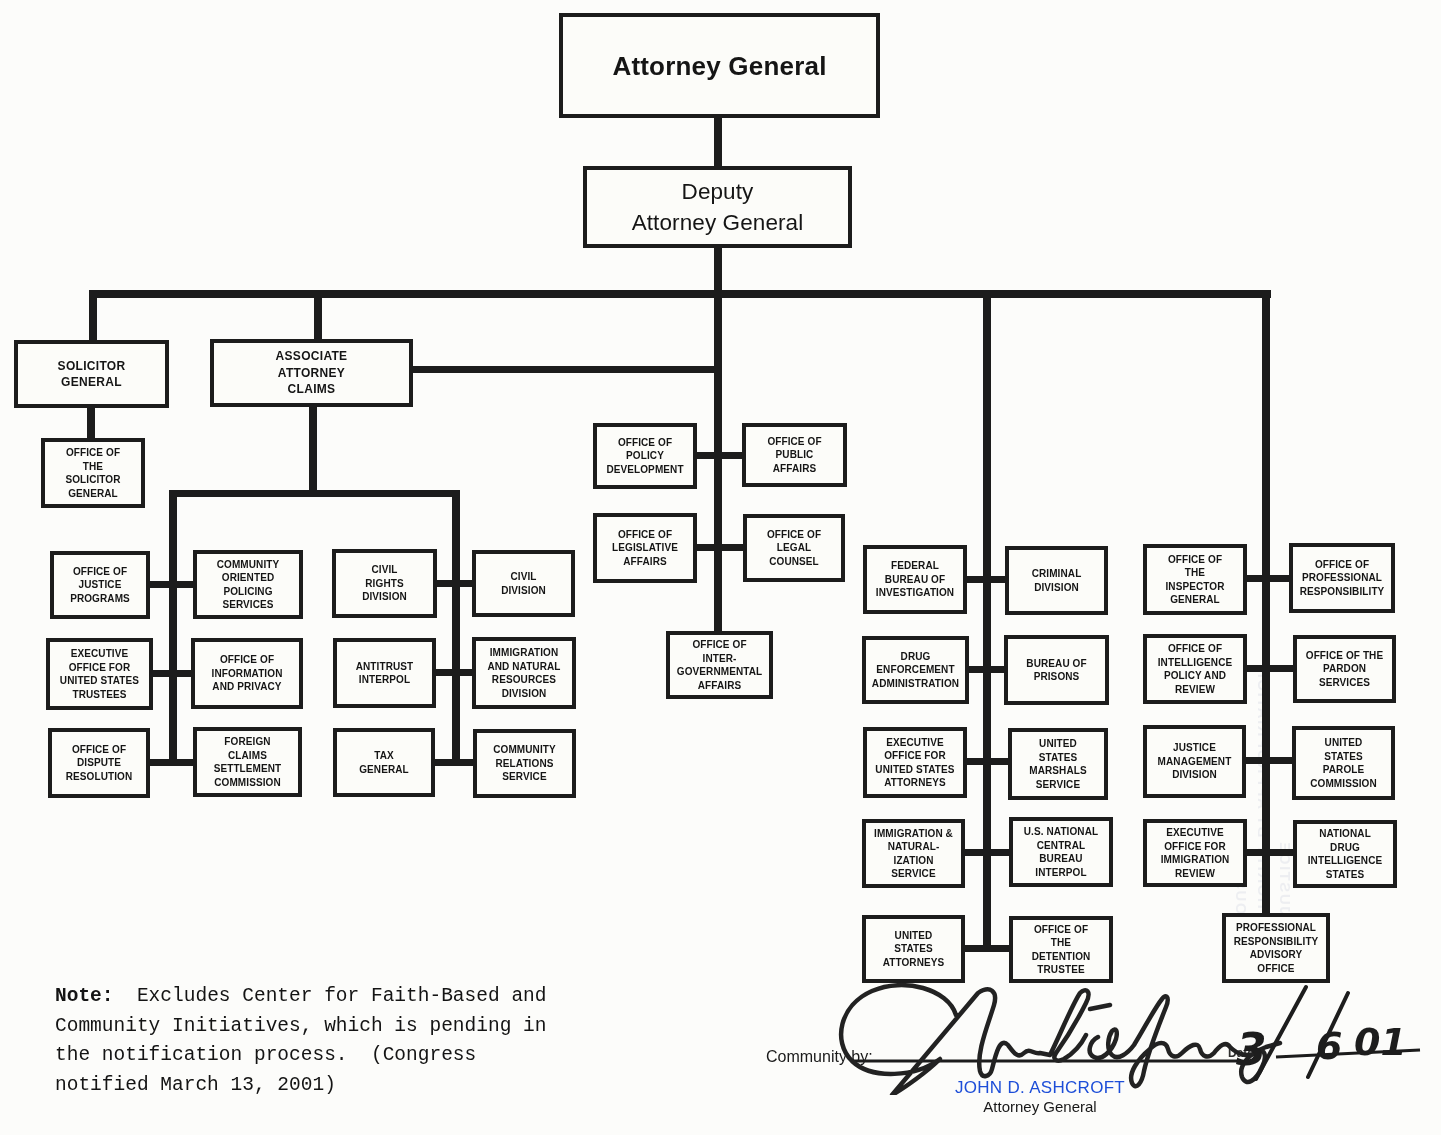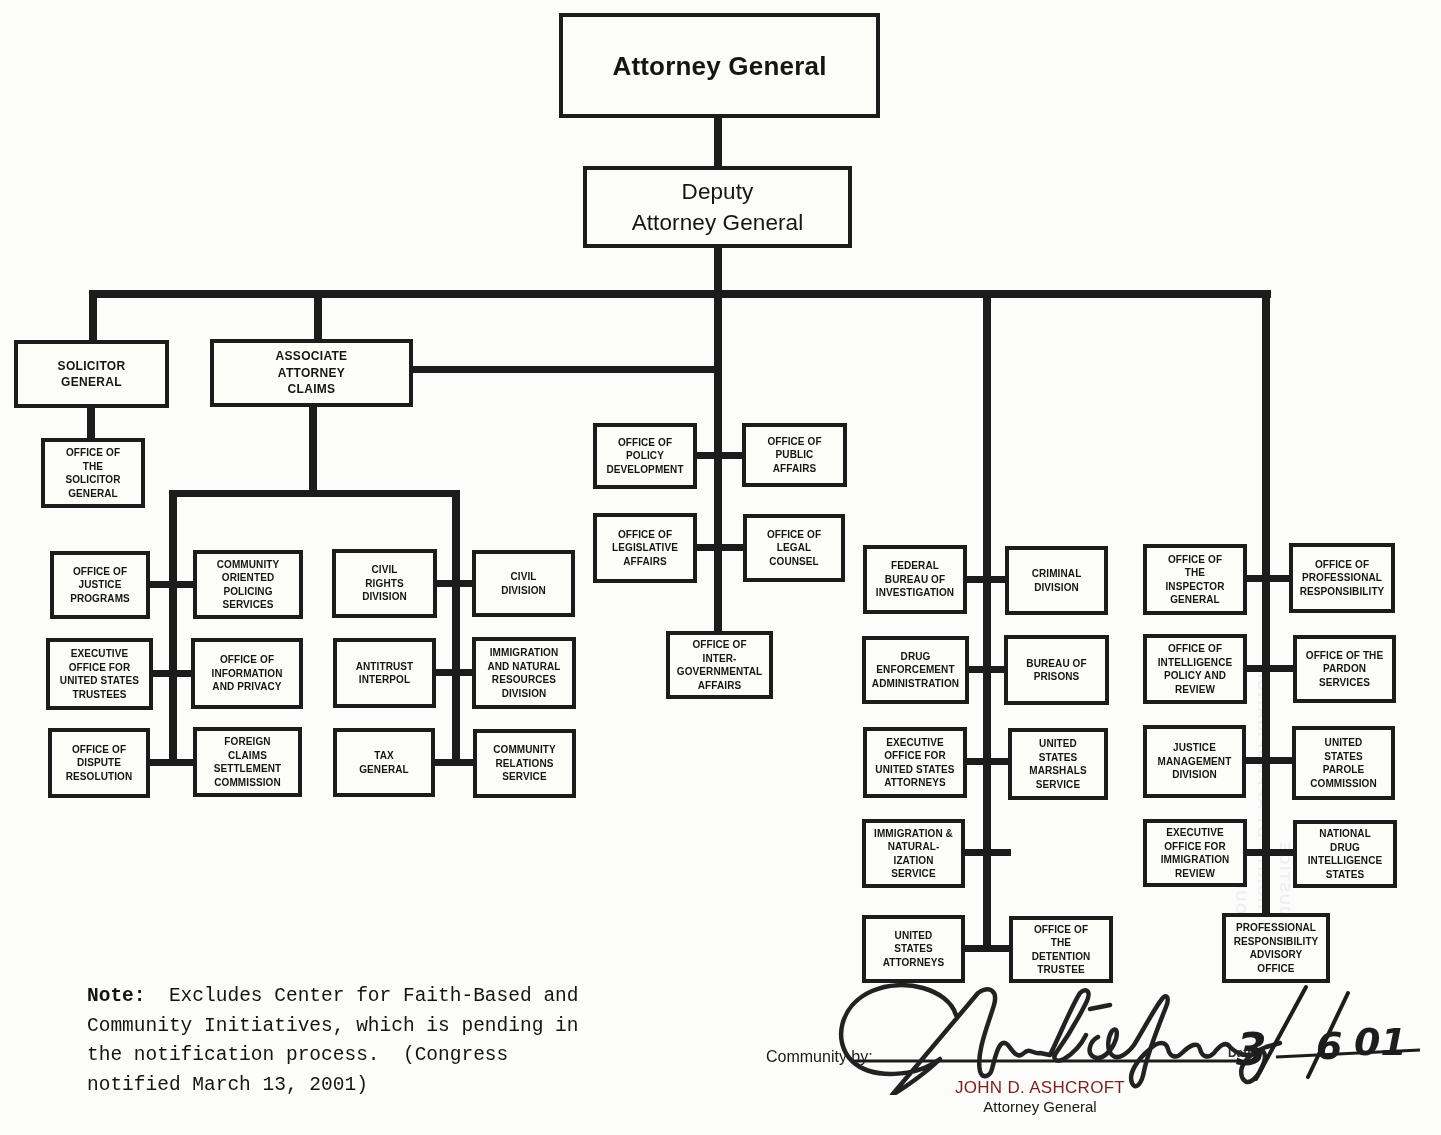--- a/index.html
+++ b/index.html
@@ -33,35 +33,35 @@
     position:absolute;left:1296px;top:944px;width:600px;
     transform:rotate(-90deg) scaleY(-1);transform-origin:0 0;
     font:700 15px/22px "Liberation Sans",sans-serif;
     color:#8e97ba;opacity:.13;letter-spacing:1.5px;
     white-space:pre-line;filter:blur(.6px);
   }
   
   .note{
     position:absolute;left:55px;top:982px;width:560px;
     font:400 19.5px/29.5px "Liberation Mono",monospace;
-    color:#141414;white-space:pre-wrap;margin-left:32px;
+    color:#141414;white-space:pre-wrap;
   }
   .note b{font-weight:700;}
   .approved-by{
     position:absolute;left:766px;top:1048px;
     font:400 16px/18px "Liberation Sans",sans-serif;color:#1a1a1a;
   }
   .date-label{
     position:absolute;left:1228px;top:1046px;
     font:700 12px/14px "Liberation Sans",sans-serif;color:#1a1a1a;opacity:.9;
   }
   .sig-svg{position:absolute;left:828px;top:975px;width:612px;height:120px;pointer-events:none;}
   .sig-name{
     position:absolute;left:900px;top:1078px;width:280px;text-align:center;
-    font:400 17px/19px "Liberation Sans",sans-serif;letter-spacing:.3px;color:#7f1d1d;
+    font:400 17px/19px "Liberation Sans",sans-serif;letter-spacing:.3px;color:#1d4ed8;
   }
   .sig-title{
     position:absolute;left:900px;top:1098px;width:280px;text-align:center;
     font:400 15px/17px "Liberation Sans",sans-serif;color:#181818;
   }
   .hand{font:italic 700 44px "DejaVu Sans",sans-serif;fill:#1d1d1d;}
   .hand-sm{font:italic 700 38px "DejaVu Sans",sans-serif;fill:#1d1d1d;}
 </style>
 </head>
 <body>
@@ -189,20 +189,24 @@
 UNITED STATES
 ATTORNEYS</div>
   <div class="bx" style="--x:1008;--y:728;--w:100;--h:72">UNITED
 STATES
 MARSHALS
 SERVICE</div>
   <div class="bx" style="--x:862;--y:819;--w:103;--h:69">IMMIGRATION &amp;
 NATURAL-
 IZATION
 SERVICE</div>
+  <div class="bx" style="--x:1009;--y:817;--w:104;--h:70">U.S. NATIONAL
+CENTRAL
+BUREAU
+INTERPOL</div>
   <div class="bx" style="--x:862;--y:915;--w:103;--h:68">UNITED
 STATES
 ATTORNEYS</div>
   <div class="bx" style="--x:1009;--y:916;--w:104;--h:67">OFFICE OF
 THE
 DETENTION
 TRUSTEE</div>
 
   <div class="bx" style="--x:1143;--y:544;--w:104;--h:71">OFFICE OF
 THE

